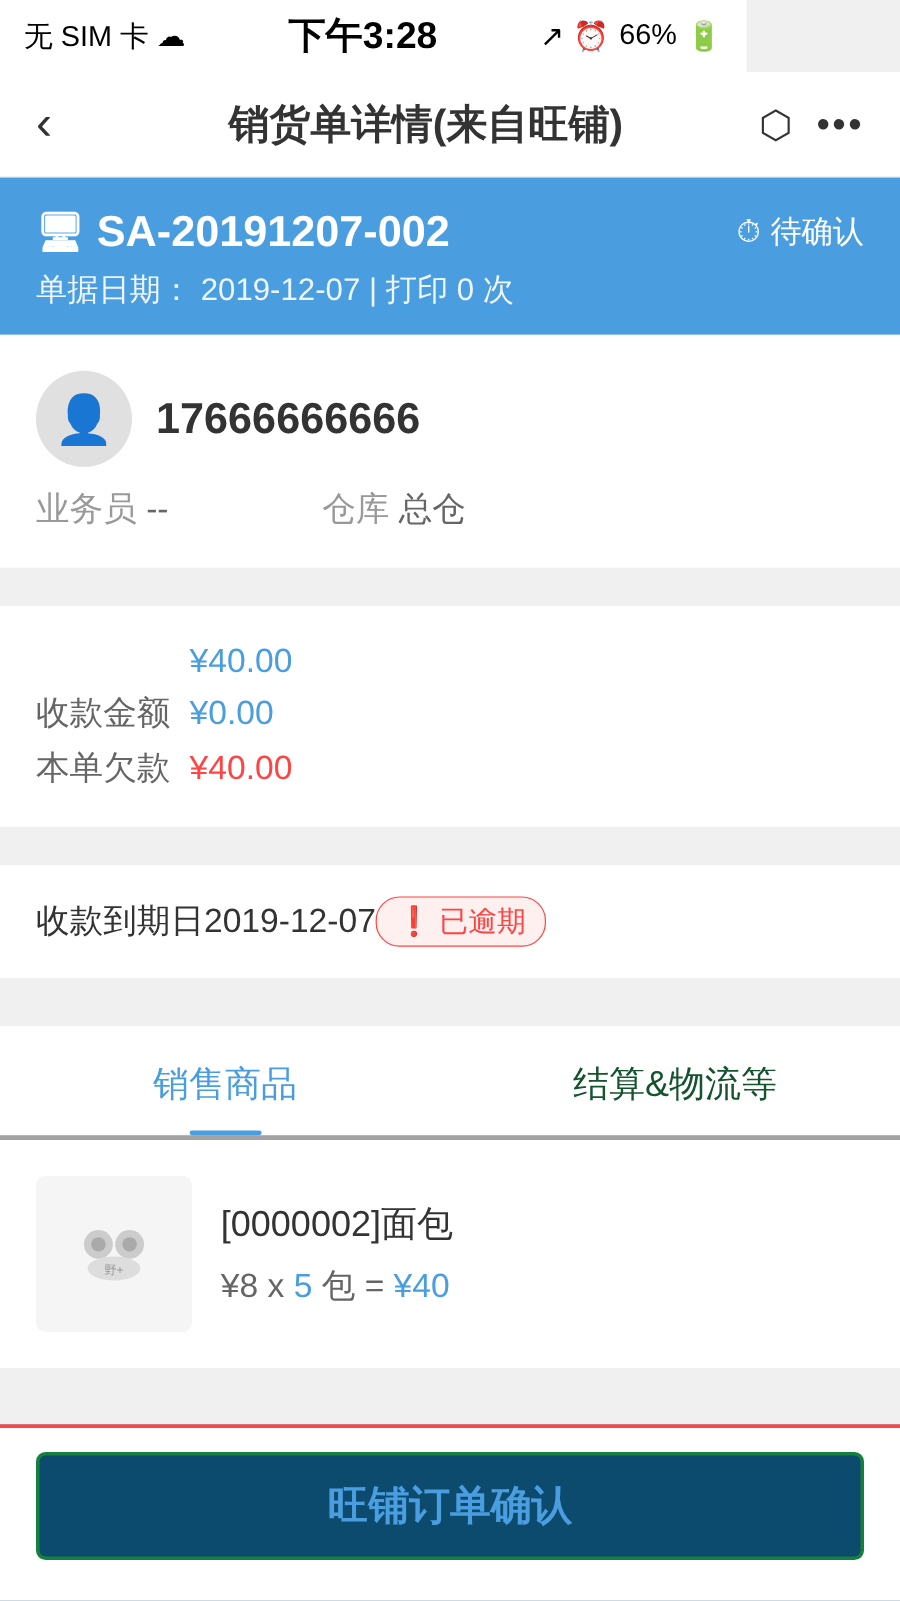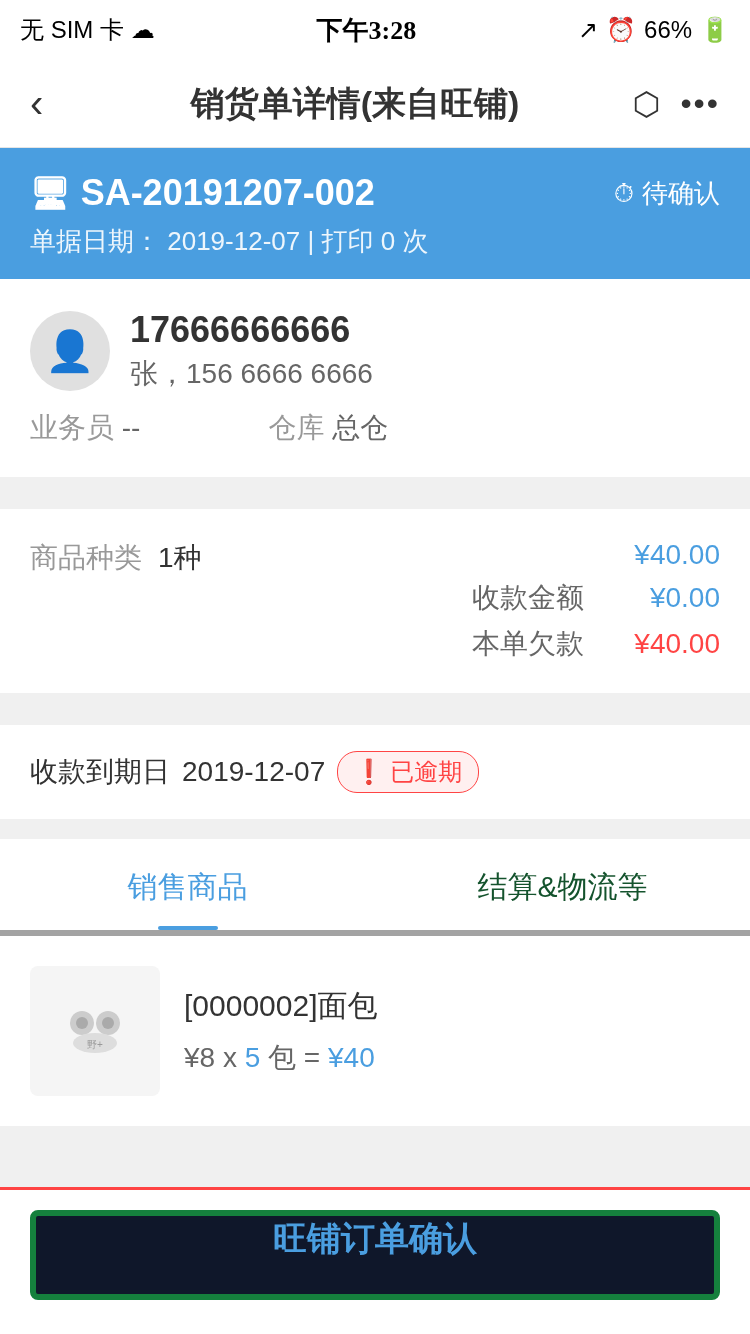--- a/index.html
+++ b/index.html
@@ -8,39 +8,38 @@
       width: 750px;
       min-height: 1334px;
       font-family: -apple-system, "PingFang SC", "Helvetica Neue", Arial, sans-serif;
       background: #f0f0f0;
       font-size: 28px;
       color: #333;
     }
 
     
     .status-bar {
-      width: 750px;
+      width: 622px;
       height: 60px;
       background: #fff;
       display: flex;
       align-items: center;
       justify-content: space-between;
       padding: 0 20px;
       font-size: 24px;
       color: #000;
     }
     .status-bar-left {
       display: flex;
       align-items: center;
       gap: 10px;
     }
     .status-bar-center {
       font-weight: 600;
-      font-size: 26px;
-      font-family: Liberation Serif, serif;
+      font-size: 31px;
     }
     .status-bar-right {
       display: flex;
       align-items: center;
       gap: 8px;
       font-size: 24px;
     }
 
     
     .nav-bar {
@@ -186,57 +185,56 @@
       justify-content: flex-end;
       gap: 16px;
       align-items: center;
     }
     .money-label {
       color: #666;
     }
     .money-value {
       color: #4a9ee0;
       min-width: 120px;
-      text-align: right;
+      text-align: left;
     }
     .money-value.red {
       color: #f44;
     }
 
     
     .due-section {
       background: #fff;
       padding: 26px 30px;
-      margin-bottom: 4px;
-      font-size: 28px;
-      color: #333;
-      display: flex;
-      align-items: center;
-      gap: 12px;
+      margin-bottom: 24px;
+      font-size: 28px;
+      color: #333;
+      display: flex;
+      align-items: center;
     }
     .overdue-badge {
       background: #fff0f0;
       color: #f44;
       border-radius: 20px;
       padding: 4px 16px;
       font-size: 24px;
       border: 1px solid #f44;
       display: flex;
       align-items: center;
       gap: 6px;
     }
 
     
     .tabs-section {
       background: #fff;
       margin-bottom: 0;
     }
     .tabs-row {
       display: flex;
-      border-bottom: 6px solid #a3a3a3;
+      border-bottom: 4px solid #a3a3a3;
     }
     .tab-item {
       flex: 1;
       text-align: center;
       padding: 28px 0 22px;
       font-size: 30px;
       color: #14532d;
       position: relative;
       cursor: pointer;
     }
@@ -309,29 +307,29 @@
       bottom: 0;
       left: 0;
       width: 750px;
       background: #fff;
       padding: 20px 30px 34px;
       border-top: 3px solid #f44;
     }
     .confirm-btn {
       width: 100%;
       height: 90px;
-      background: #0f172a;
-      border: 6px solid #15803d;
+      background: #0c4a6e;
+      border: 3px solid #15803d;
       border-radius: 8px;
       font-size: 34px;
       color: #4a9ee0;
       font-weight: 600;
       cursor: pointer;
       display: flex;
-      align-items: flex-start;
+      align-items: center;
       justify-content: center;
     }
 
     .divider {
       height: 16px;
       background: #f0f0f0;
     }
   </style>
 </head>
 <body>
@@ -378,44 +376,39 @@
   </div>
 </div>
 
 <div class="customer-section">
   <div class="customer-row">
     <div class="avatar">
       <span>👤</span>
     </div>
     <div>
       <div class="customer-name">17666666666</div>
-      <div class="customer-sub">张，156 6666 6666</div>
     </div>
   </div>
   <div class="customer-meta">
     <div class="customer-meta-item">
       <span class="label">业务员</span>
       <span class="value"> </span>
       <span>--</span>
     </div>
     <div class="customer-meta-item" style="margin-left:80px;">
       <span class="label">仓库</span>
       <span class="value"> </span>
       <span>总仓</span>
     </div>
   </div>
 </div>
 
 <div class="divider"></div>
 
 <div class="summary-section">
-  <div class="summary-left">
-    <span class="summary-label">商品种类</span>
-    <span class="summary-value">1种</span>
-  </div>
   <div class="summary-right">
     <div class="summary-row">
       <span class="money-value">¥40.00</span>
     </div>
     <div class="summary-row">
       <span class="money-label">收款金额</span>
       <span class="money-value">¥0.00</span>
     </div>
     <div class="summary-row">
       <span class="money-label">本单欠款</span>

